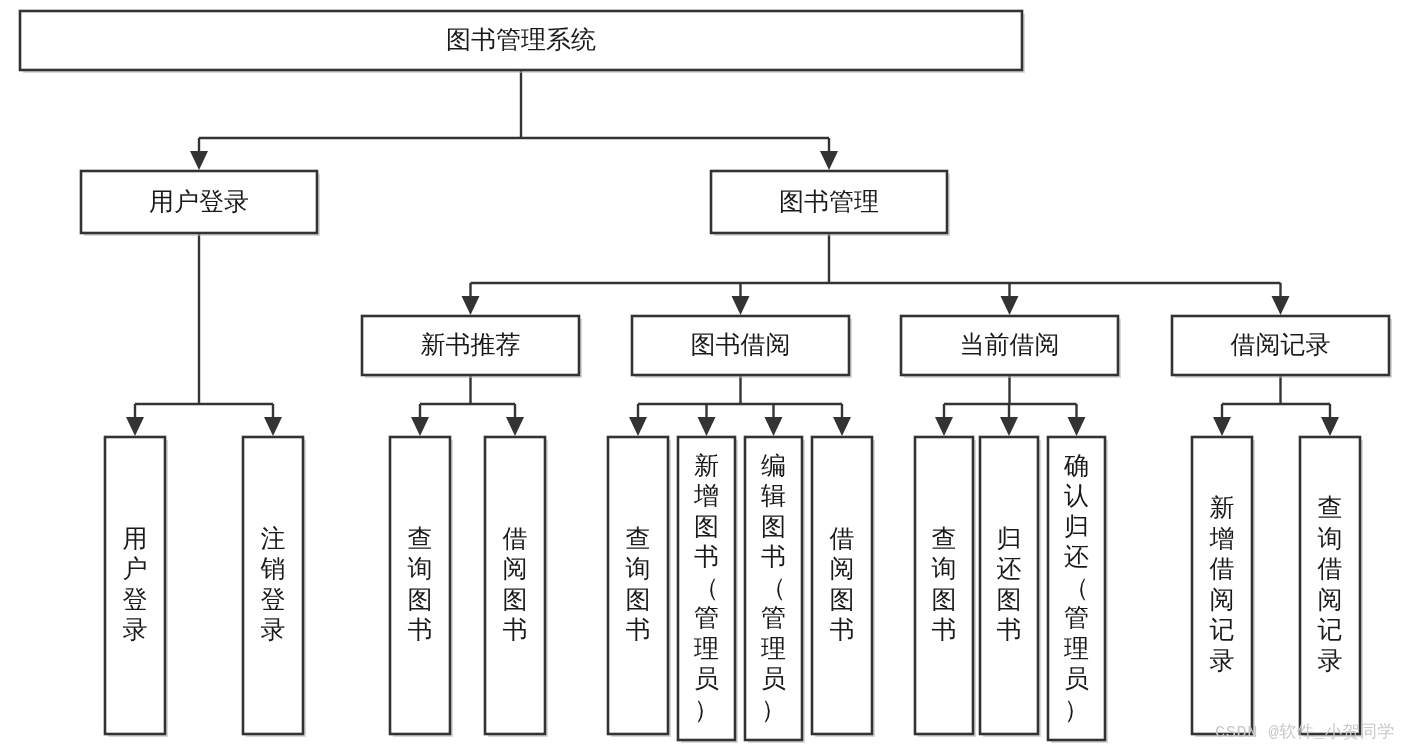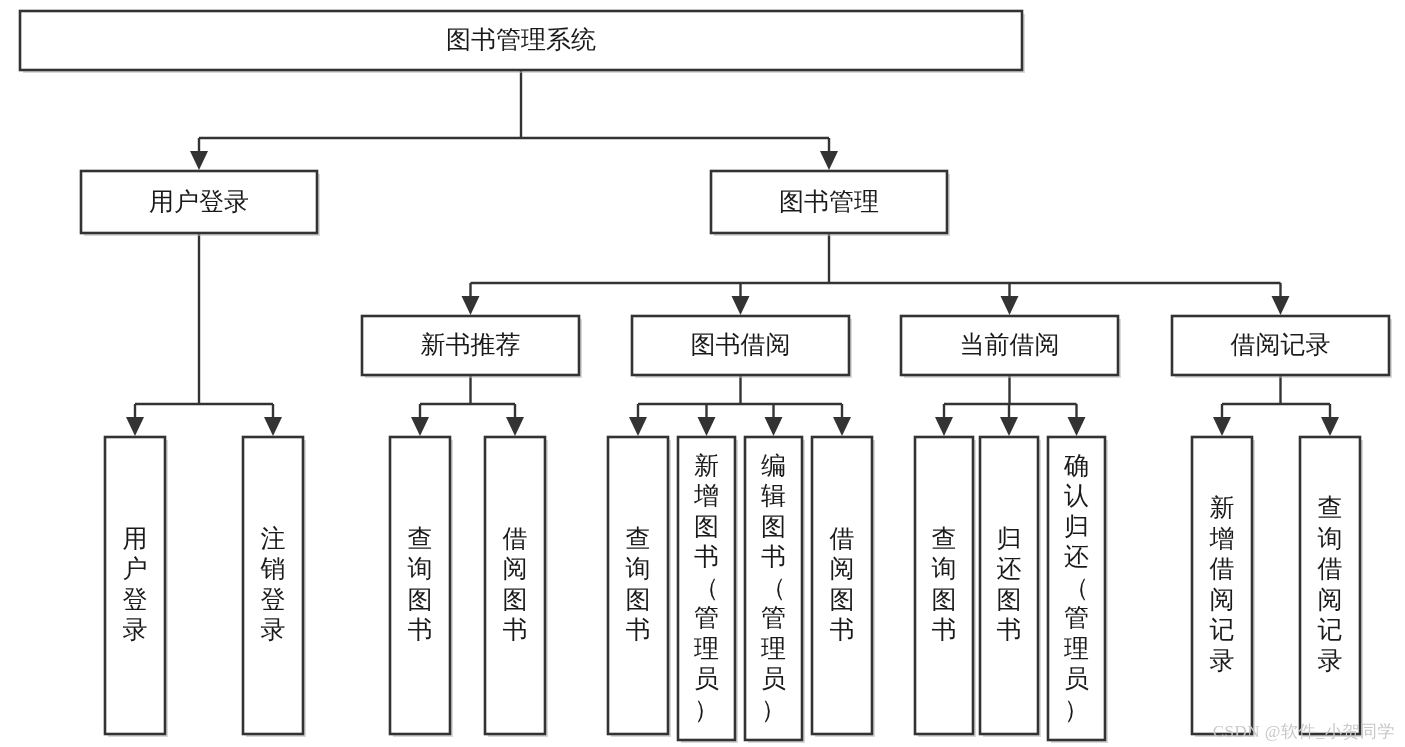--- a/index.html
+++ b/index.html
@@ -13,21 +13,21 @@
   .node-label{
     font-family:"Liberation Sans","DejaVu Sans",sans-serif;
     fill:#1a1a1a;text-anchor:middle;dominant-baseline:middle;
   }
   .node-label.h-lbl{font-size:25px;}
   .node-label.v-lbl{font-size:25px;}
   .edge-line{stroke:#333333;stroke-width:2.4;fill:none;}
   .edge-head{fill:#333333;stroke:none;}
   .watermark{
     position:absolute;right:10px;bottom:4px;
-    font-family:Liberation Serif, serif;
+    font-family:Liberation Mono, monospace;
     font-size:17px;color:#c9c9c9;letter-spacing:.5px;
     user-select:none;white-space:nowrap;
   }
 </style>
 </head>
 <body>
 
 <svg id="canvas" viewBox="0 0 1405 747">
     <g>
       <g>

